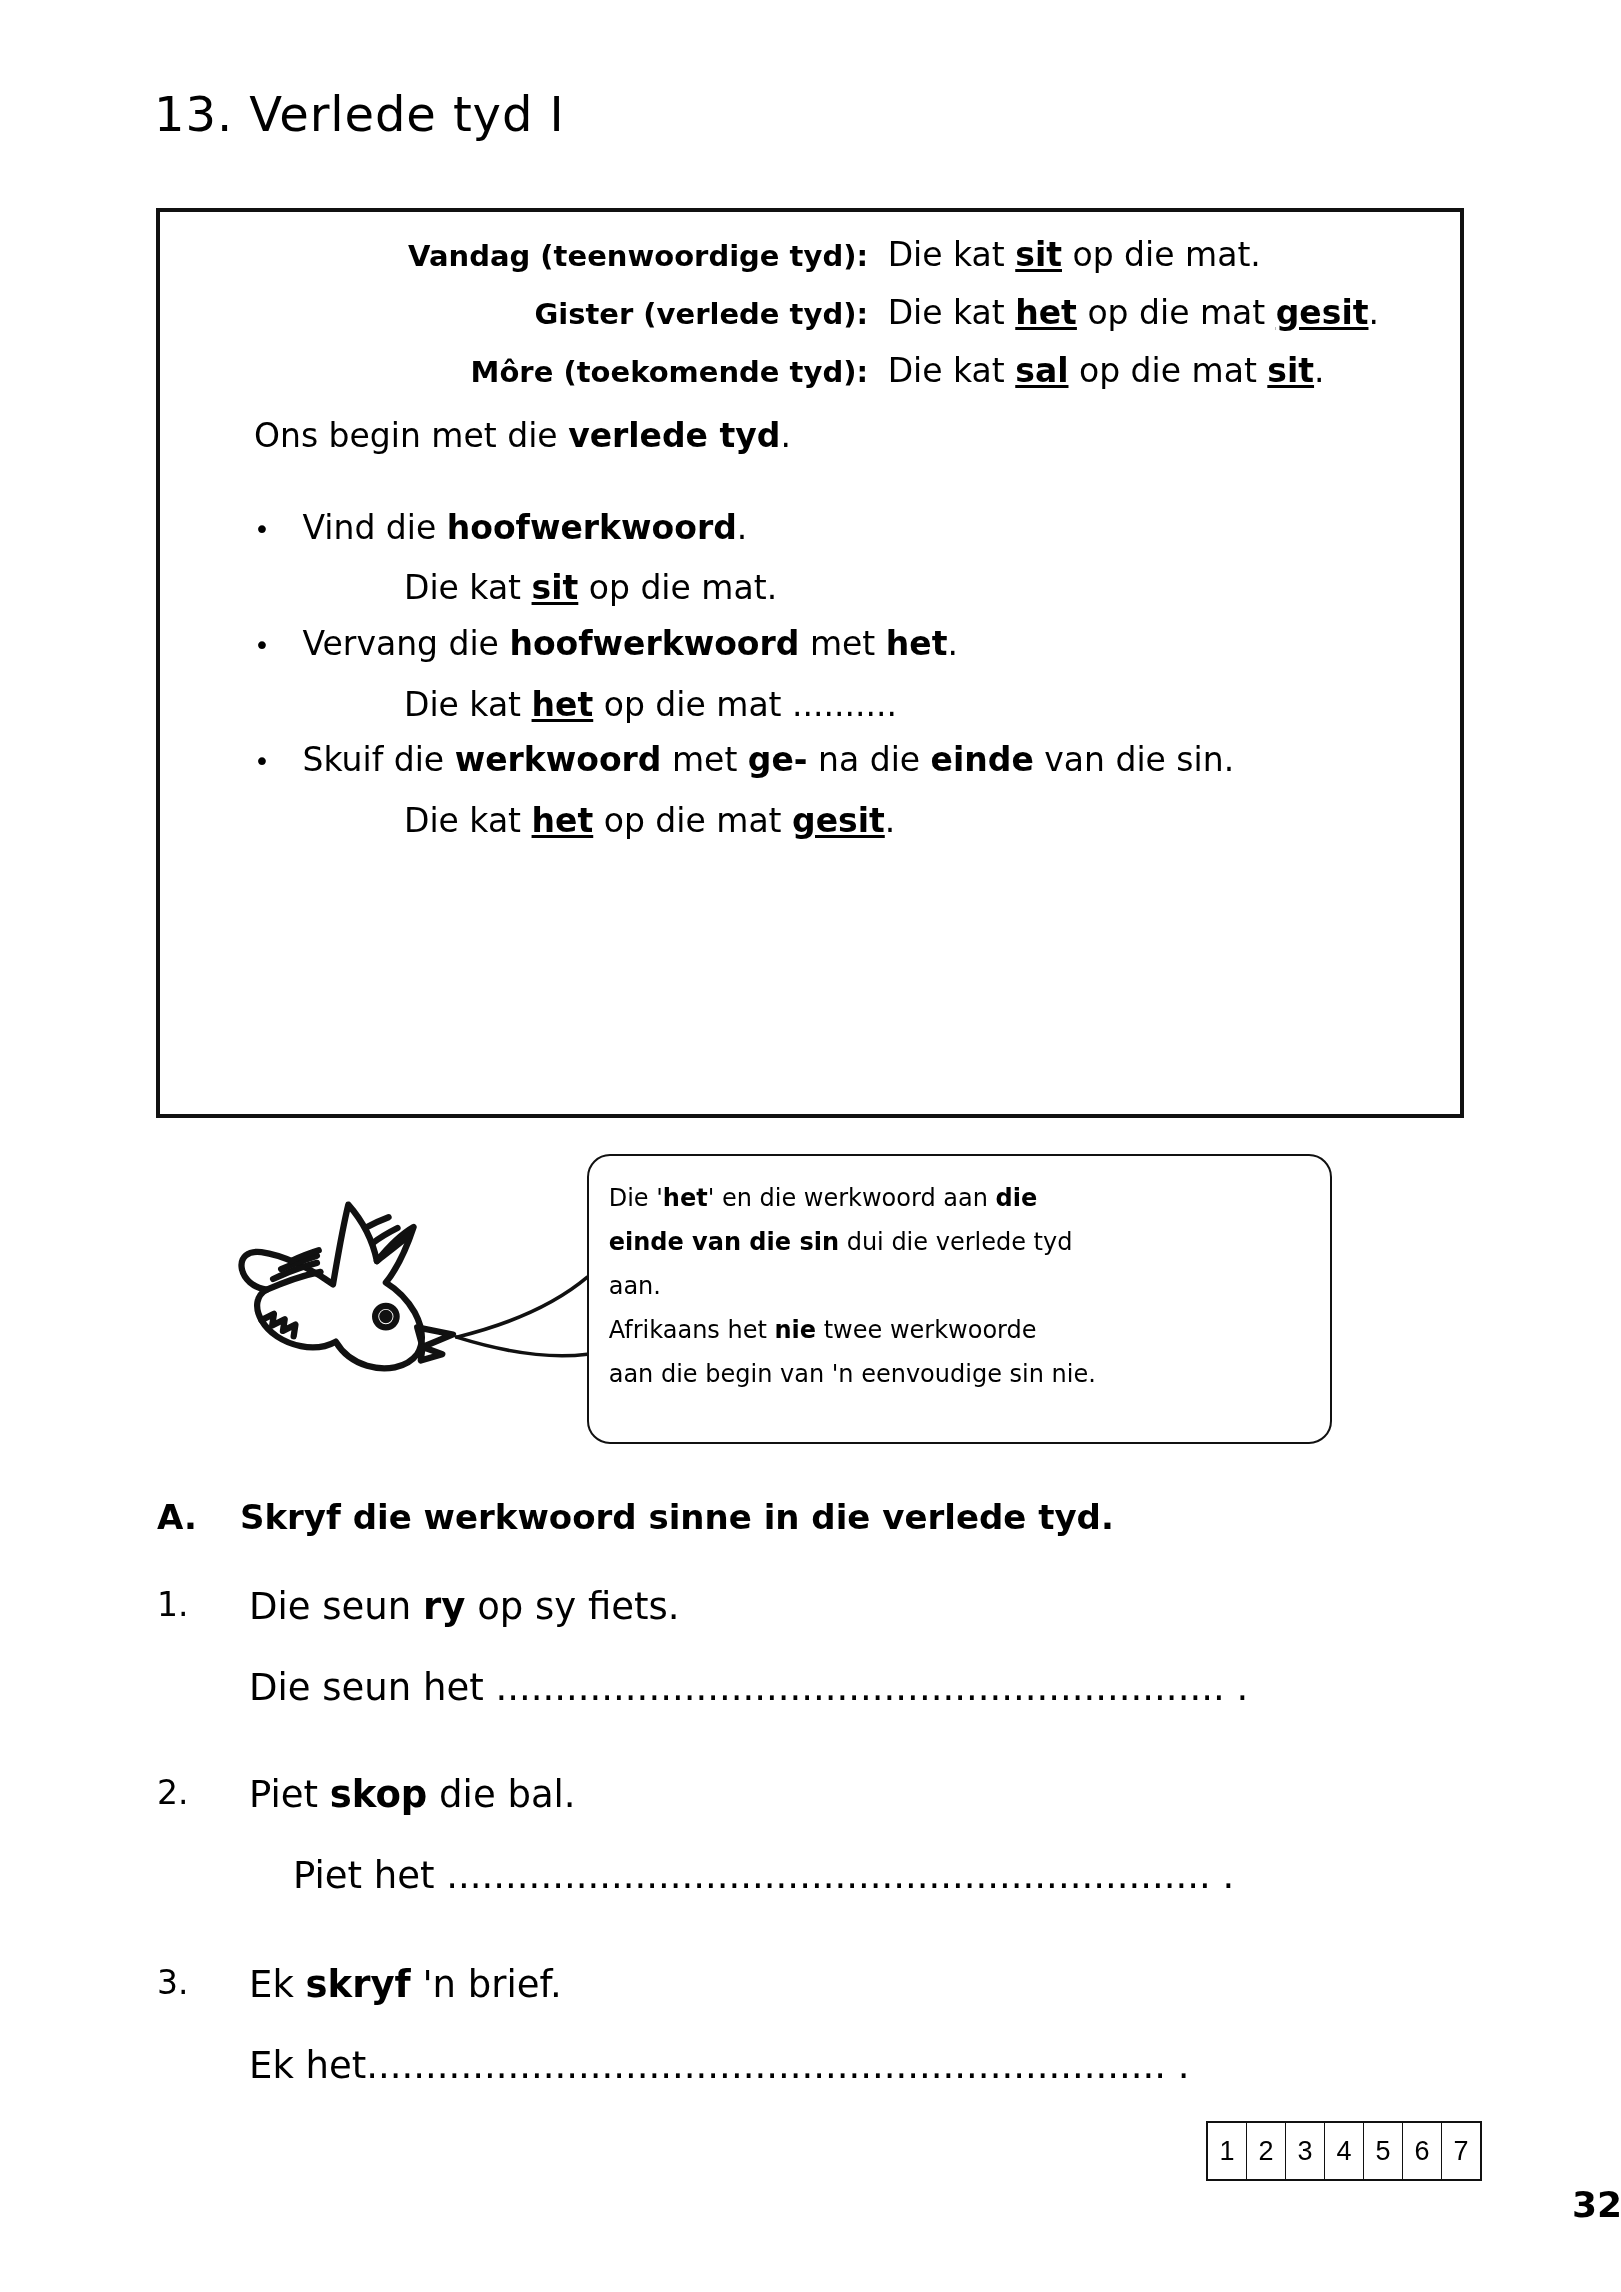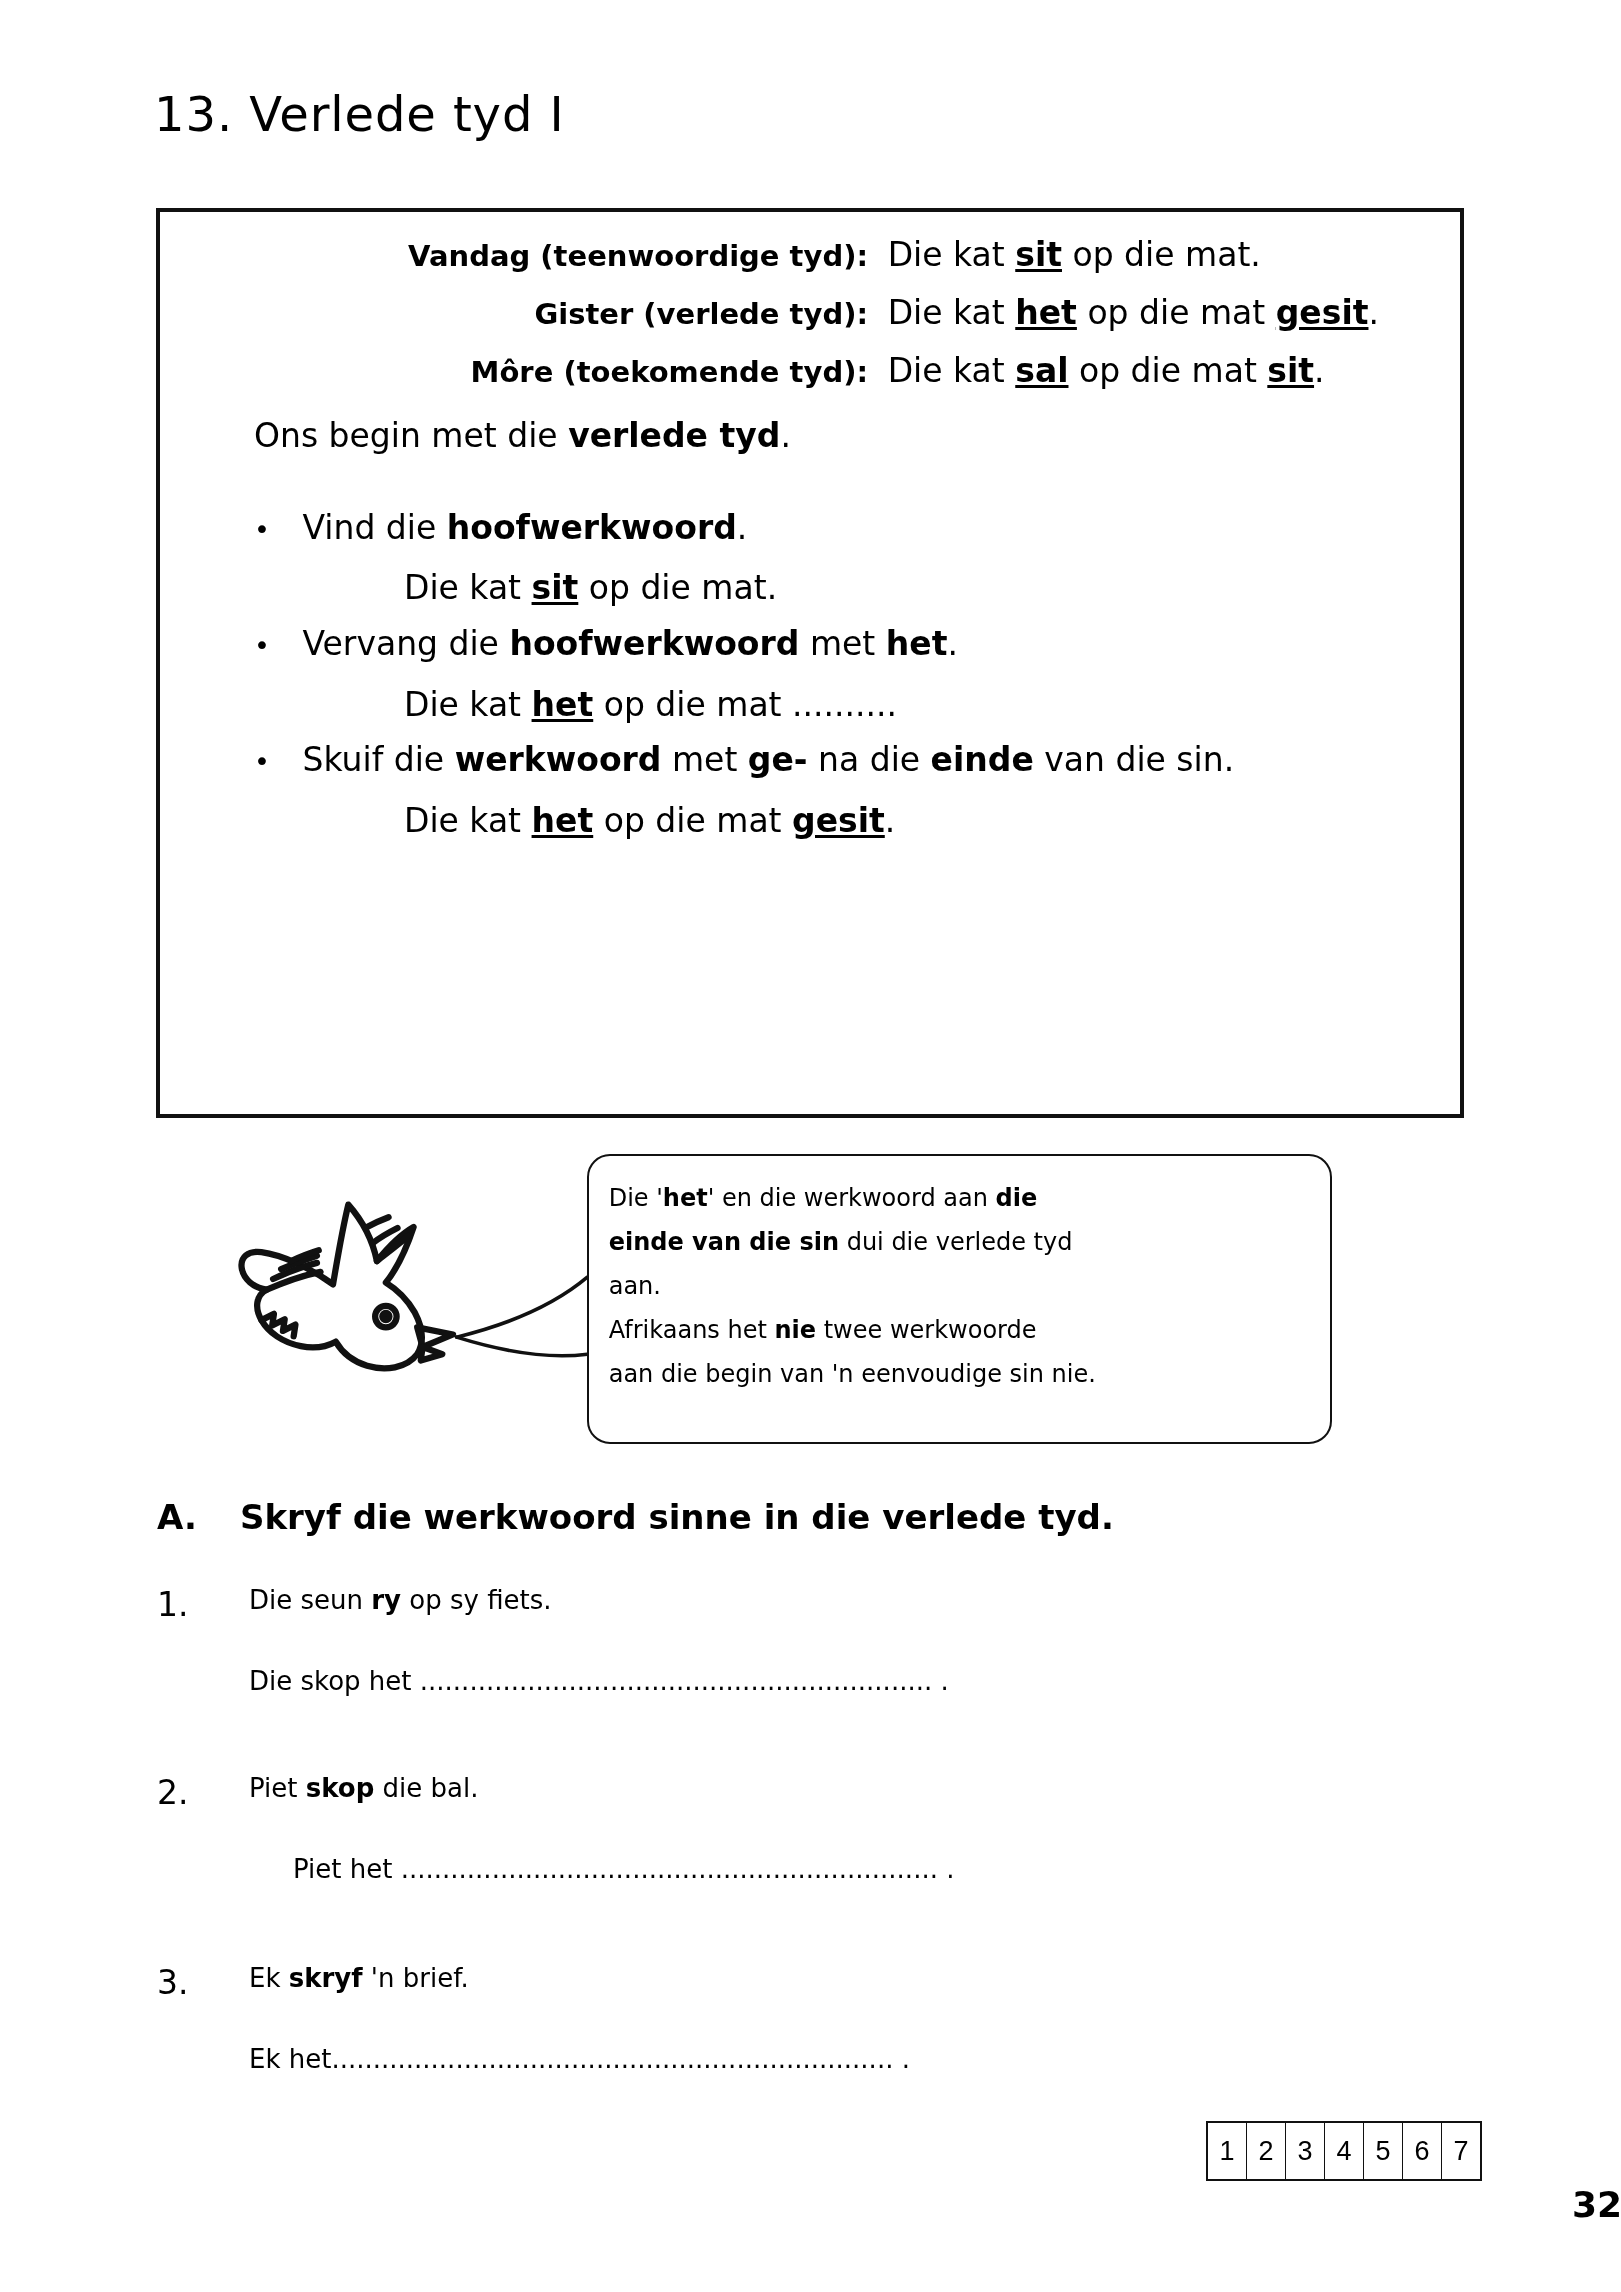--- a/index.html
+++ b/index.html
@@ -63,21 +63,21 @@
     width:745px; height:290px;
     border:2.7px solid #111; border-radius:23px;
     box-sizing:border-box; background:#fff;
     padding:19.7px 0 0 19.7px;
   }
   .bubble-line { font-size:24px; line-height:44px; white-space:nowrap; }
 
   #bird { position:absolute; left:231px; top:1184px; width:376px; height:215px; }
 
   
-  .q-row { position:absolute; font-size:26px; white-space:nowrap; }
+  .q-row { position:absolute; font-size:37px; white-space:nowrap; }
   .q-marker { position:absolute; font-size:33px; font-weight:bold; }
   .q-marker.plain { font-weight:400; }
 
   #sectionA-letter { position:absolute; left:157px; top:1497px; font-size:34px; font-weight:bold; }
   #sectionA-text  { position:absolute; left:240px; top:1497px; font-size:34px; font-weight:bold; white-space:nowrap; }
 
   
   #page-number {
     position:absolute; left:0; top:2174px; width:1622px;
     text-align:right; font-size:36px; font-weight:bold;margin-top:10px;
@@ -189,21 +189,21 @@
     <div class="bubble-line">aan.</div>
     <div class="bubble-line">Afrikaans het <b>nie</b> twee werkwoorde</div>
     <div class="bubble-line">aan die begin van 'n eenvoudige sin nie.</div>
   </div>
 
   <div id="sectionA-letter">A.</div>
   <div id="sectionA-text">Skryf die werkwoord sinne in die verlede tyd.</div>
 
   <div class="q-marker plain" style="left:157px; top:1585px;">1.</div>
   <div class="q-row" style="left:249px; top:1585px;">Die seun <b>ry</b> op sy fiets.</div>
-  <div class="q-row" style="left:249px; top:1666px;">Die skop het .............................................................. .</div>
+  <div class="q-row" style="left:249px; top:1666px;">Die seun het .............................................................. .</div>
 
   <div class="q-marker plain" style="left:157px; top:1773px;">2.</div>
   <div class="q-row" style="left:249px; top:1773px;">Piet <b>skop</b> die bal.</div>
   <div class="q-row" style="left:249px; top:1854px;margin-left:44px;">Piet het ................................................................. .</div>
 
   <div class="q-marker plain" style="left:157px; top:1963px;">3.</div>
   <div class="q-row" style="left:249px; top:1963px;">Ek <b>skryf</b> 'n brief.</div>
   <div class="q-row" style="left:249px; top:2044px;">Ek het.................................................................... .</div>
 
   <div id="page-number">32</div>

